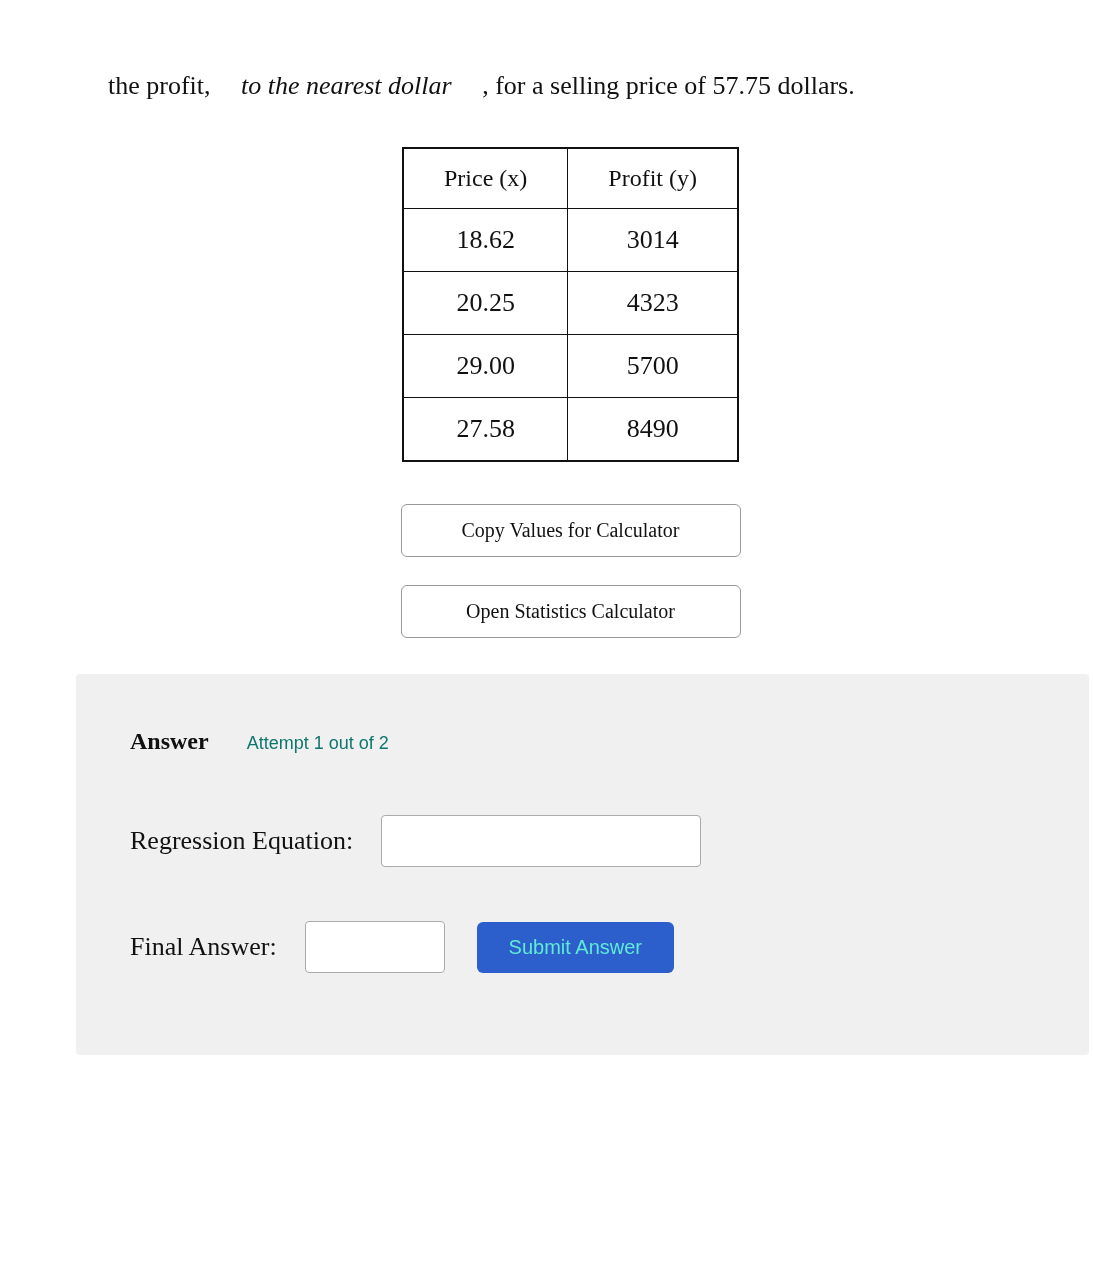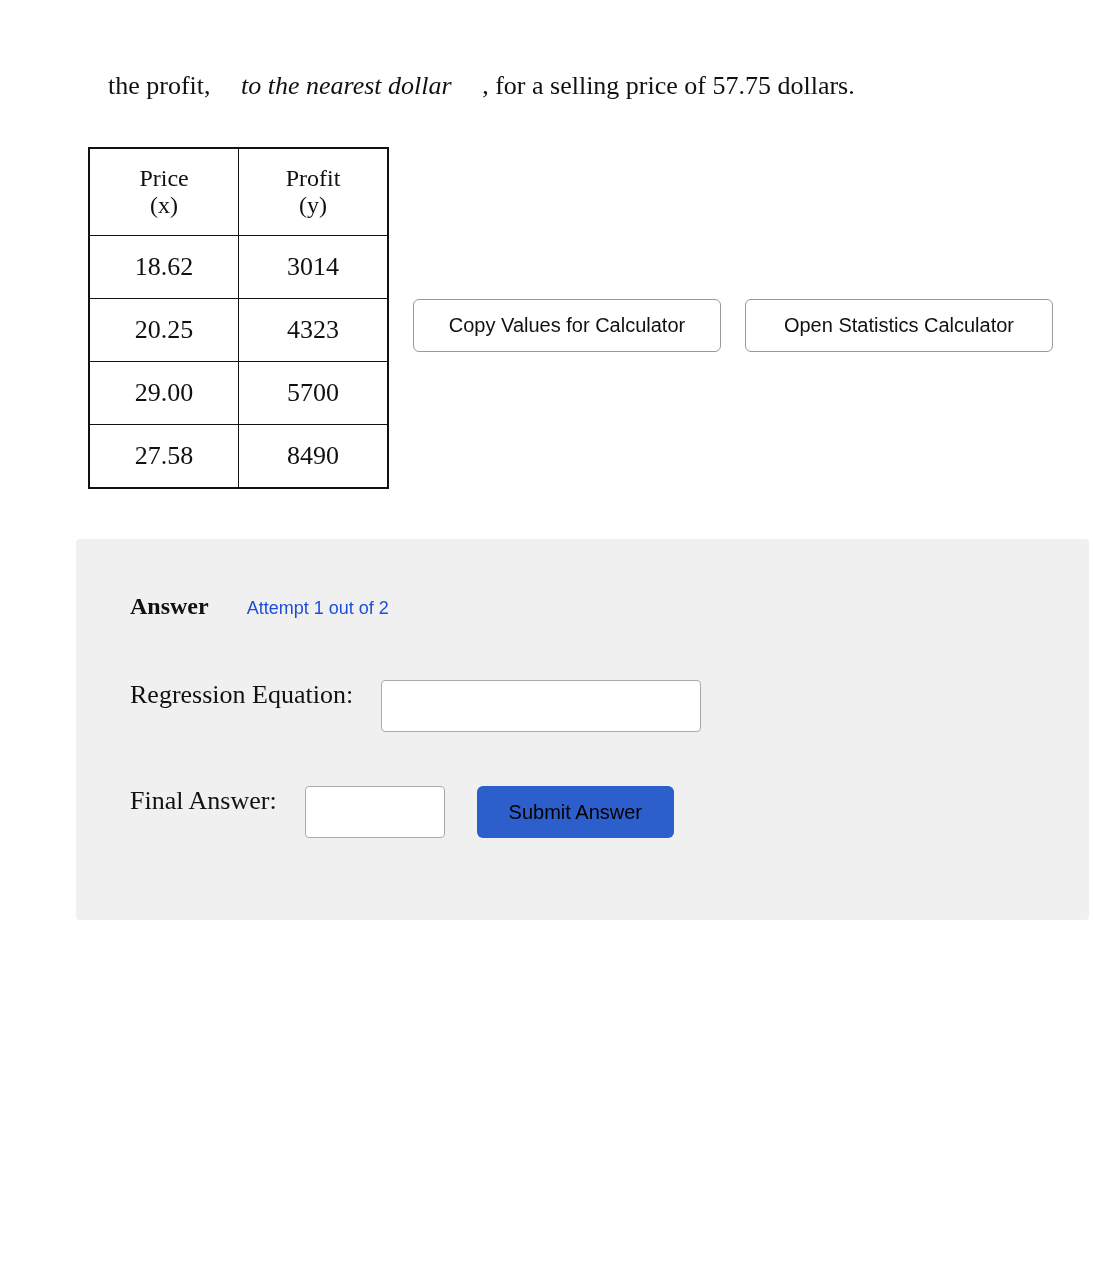--- a/index.html
+++ b/index.html
@@ -23,20 +23,21 @@
       margin-bottom: 30px;
       padding: 0 20px;
     }
 
     .intro-text em {
       font-style: italic;
     }
 
     .content-center {
       display: flex;
+      flex-direction: column;
       align-items: center;
     }
 
     
     .data-table {
       border-collapse: collapse;
       border: 2px solid #111;
       margin-bottom: 30px;
     }
 
@@ -57,21 +58,21 @@
     
     .btn-outline {
       display: block;
       width: 340px;
       padding: 14px 20px;
       margin-bottom: 16px;
       background: #ffffff;
       border: 1.5px solid #999;
       border-radius: 6px;
       font-size: 20px;
-      font-family: Liberation Sans, sans-serif;
+      font-family: Liberation Serif, serif;
       cursor: pointer;
       text-align: center;
       color: #111;
     }
 
     
     .answer-section {
       width: 100%;
       background: #f0f0f0;
       border-radius: 4px;
@@ -87,26 +88,27 @@
     }
 
     .answer-label {
       font-size: 24px;
       font-weight: bold;
       font-family: Georgia, 'Times New Roman', serif;
     }
 
     .attempt-text {
       font-size: 18px;
-      color: #1d4ed8;
+      color: #0f766e;
       font-family: Arial, sans-serif;
     }
 
     .form-row {
       display: flex;
+      align-items: center;
       margin-bottom: 30px;
     }
 
     .form-label {
       font-size: 26px;
       font-family: Georgia, 'Times New Roman', serif;
       margin-right: 16px;
       white-space: nowrap;
     }
 
@@ -129,21 +131,21 @@
       background: #fff;
       font-size: 20px;
       padding: 0 10px;
       font-family: Georgia, serif;
       margin-right: 20px;
     }
 
     .btn-submit {
       padding: 14px 32px;
       background: #2c5fcc;
-      color: #000000;
+      color: #5eead4;
       border: none;
       border-radius: 6px;
       font-size: 20px;
       font-family: Arial, sans-serif;
       cursor: pointer;
       font-weight: 500;
     }
   </style>
 </head>
 <body>

